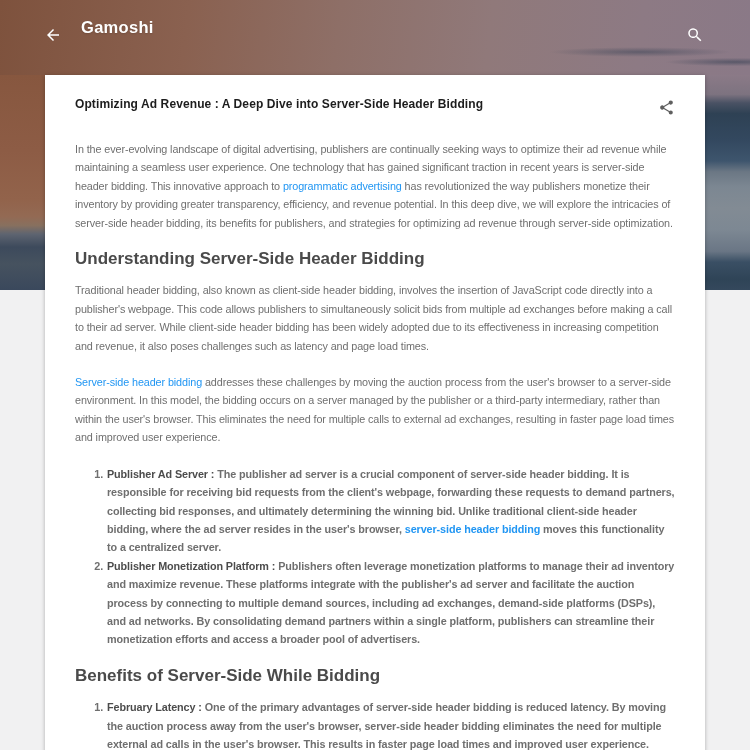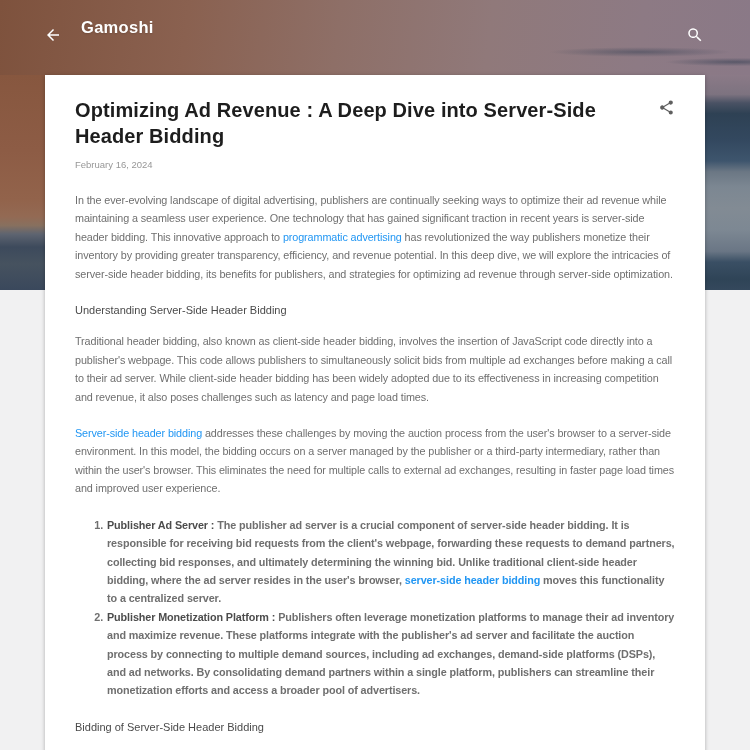--- a/index.html
+++ b/index.html
@@ -47,33 +47,33 @@
   
   .card {
     position:absolute; left:45px; top:75px; width:660px; min-height:700px;
     box-sizing:border-box; background:#ffffff;
     padding:22px 30px 40px 30px;
     box-shadow:0 1px 4px rgba(0,0,0,.28);
     z-index:2;
   }
   .card-head { display:flex; align-items:flex-start; }
   .post-title {
-    flex:1; margin:0; font-size:20px; font-weight:bold; color:#1d1d1d;
+    flex:1; margin:0; font-size:12px; font-weight:bold; color:#1d1d1d;
     letter-spacing:.1px; line-height:1.3;
   }
   .share-btn { margin-left:14px; margin-top:2px; }
   .post-date { margin-top:10px; font-size:9.5px; color:#979797; }
   
   .post-body {
     margin-top:21px; font-size:10.8px; line-height:18.4px; color:#6f6f6f;
     letter-spacing:-0.1px;
   }
   .post-body p { margin:0 0 18px 0; }
   .post-body h3 {
-    margin:0 0 13px 0; font-size:11px; font-weight:normal; color:#4a4a4a;
+    margin:0 0 13px 0; font-size:17px; font-weight:bold; color:#4a4a4a;
     letter-spacing:0;
   }
   .post-body ol { margin:0 0 18px 0; padding-left:31px;font-weight:bold; }
   .post-body li { margin:0; padding-left:1px; }
   .post-body strong { color:#4c4c4c; }
   .post-body a.link { color:#2196f3; text-decoration:none; cursor:pointer; }
 </style>
 </head>
 <body>
 
@@ -105,30 +105,29 @@
     <div class="card-head">
       <h1 class="post-title">Optimizing Ad Revenue : A Deep Dive into Server-Side Header Bidding</h1>
       <button class="icon-btn share-btn">
         <span>
           <svg width="17" height="17" viewBox="0 0 24 24">
               <path fill="#5f5f5f" d="M18 16.08c-.76 0-1.44.3-1.96.77L8.91 12.7c.05-.23.09-.46.09-.7s-.04-.47-.09-.7l7.05-4.11c.54.5 1.25.81 2.04.81a3 3 0 1 0-3-3c0 .24.04.47.09.7L8.04 9.81A2.99 2.99 0 0 0 3 12a3 3 0 0 0 5.04 2.19l7.12 4.16c-.05.21-.08.43-.08.65a2.92 2.92 0 1 0 2.92-2.92z"></path>
             </svg>
         </span>
       </button>
     </div>
-    <div class="post-date">February 16, 2024</div>
     <article class="post-body" id="post-body">
         <p><span>In the ever-evolving landscape of digital advertising, publishers are continually seeking ways to optimize their ad revenue while maintaining a seamless user experience. One technology that has gained significant traction in recent years is server-side header bidding. This innovative approach to </span><a class="link" href="#">programmatic advertising</a><span> has revolutionized the way publishers monetize their inventory by providing greater transparency, efficiency, and revenue potential. In this deep dive, we will explore the intricacies of server-side header bidding, its benefits for publishers, and strategies for optimizing ad revenue through server-side optimization.</span></p>
         <h3>Understanding Server-Side Header Bidding</h3>
         <p><span>Traditional header bidding, also known as client-side header bidding, involves the insertion of JavaScript code directly into a publisher's webpage. This code allows publishers to simultaneously solicit bids from multiple ad exchanges before making a call to their ad server. While client-side header bidding has been widely adopted due to its effectiveness in increasing competition and revenue, it also poses challenges such as latency and page load times.</span></p>
         <p><a class="link" href="#">Server-side header bidding</a><span> addresses these challenges by moving the auction process from the user's browser to a server-side environment. In this model, the bidding occurs on a server managed by the publisher or a third-party intermediary, rather than within the user's browser. This eliminates the need for multiple calls to external ad exchanges, resulting in faster page load times and improved user experience.</span></p>
         <ol>
           <li><strong>Publisher Ad Server : </strong><span>The publisher ad server is a crucial component of server-side header bidding. It is responsible for receiving bid requests from the client's webpage, forwarding these requests to demand partners, collecting bid responses, and ultimately determining the winning bid. Unlike traditional client-side header bidding, where the ad server resides in the user's browser, </span><a class="link" href="#">server-side header bidding</a><span> moves this functionality to a centralized server.</span></li>
           <li><strong>Publisher Monetization Platform : </strong><span>Publishers often leverage monetization platforms to manage their ad inventory and maximize revenue. These platforms integrate with the publisher's ad server and facilitate the auction process by connecting to multiple demand sources, including ad exchanges, demand-side platforms (DSPs), and ad networks. By consolidating demand partners within a single platform, publishers can streamline their monetization efforts and access a broader pool of advertisers.</span></li>
         </ol>
-        <h3>Bidding of Server-Side Header Bidding</h3>
+        <h3>Benefits of Server-Side While Bidding</h3>
         <ol>
           <li><strong>February Latency : </strong><span>One of the primary advantages of server-side header bidding is reduced latency. By moving the auction process away from the user's browser, server-side header bidding eliminates the need for multiple external ad calls in the user's browser. This results in faster page load times and improved user experience.</span></li>
         </ol>
       </article>
   </div>
 
 </div>
 
 </body></html>

